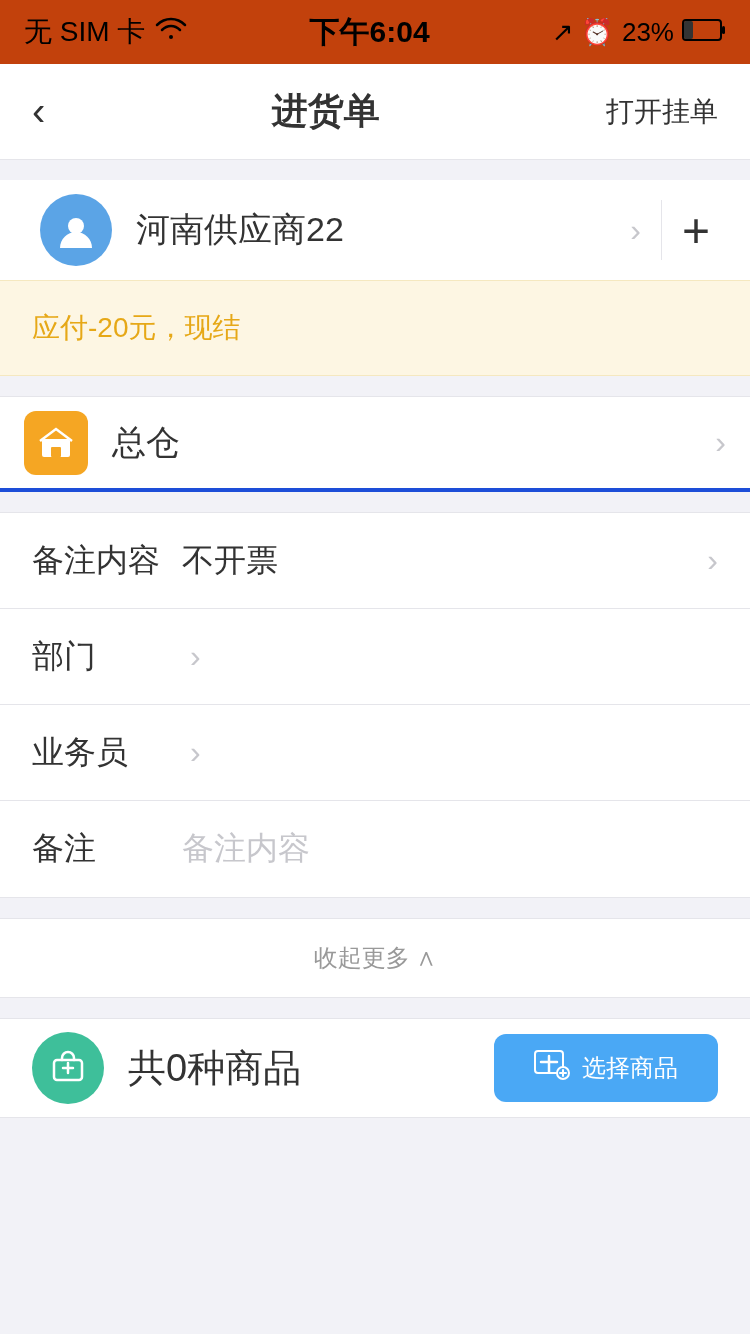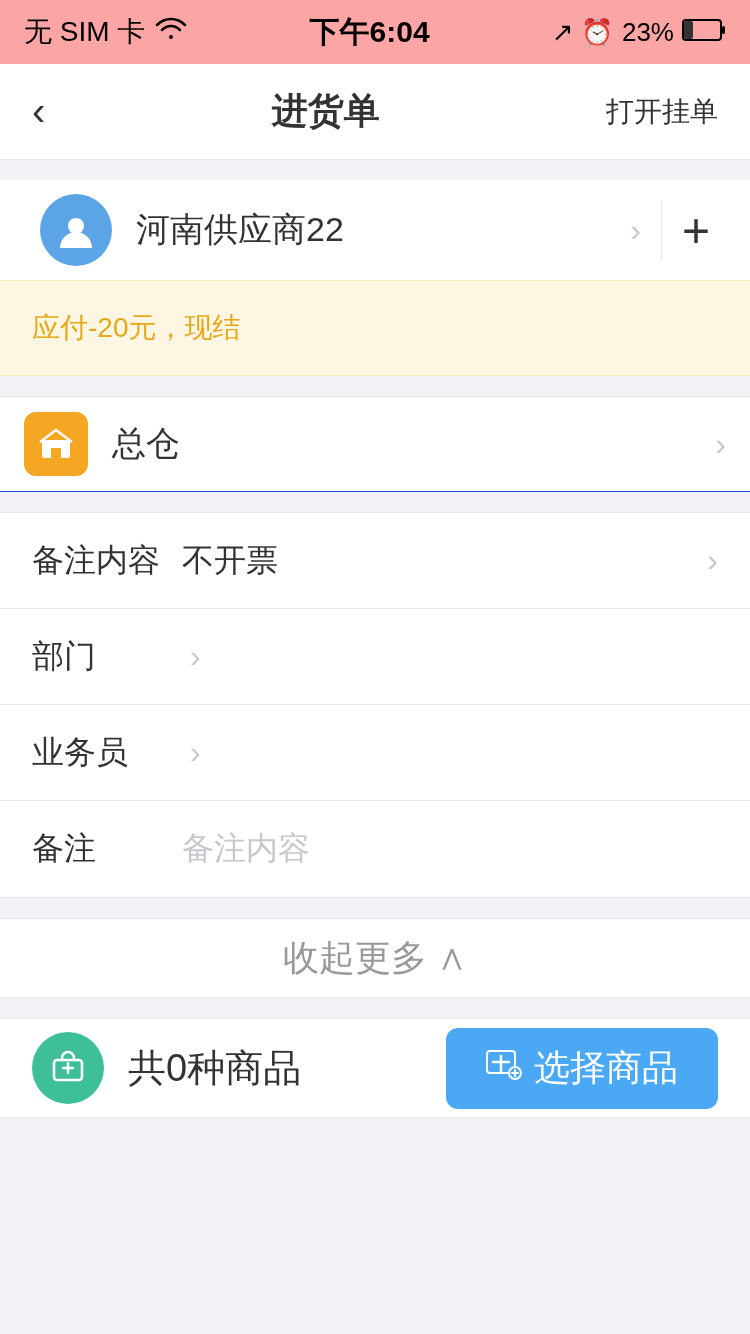--- a/index.html
+++ b/index.html
@@ -10,21 +10,21 @@
       background: #f2f2f7;
       font-family: -apple-system, 'PingFang SC', 'Helvetica Neue', sans-serif;
       font-size: 32px;
       color: #333;
     }
 
     
     .status-bar {
       width: 750px;
       height: 64px;
-      background: #fca5a5;
+      background: #c2410c;
       display: flex;
       align-items: center;
       justify-content: space-between;
       padding: 12px 24px;
       font-size: 28px;
       color: #000;
     }
     .status-left { display: flex; align-items: center; gap: 10px; }
     .status-center { font-weight: 600; font-size: 30px; }
     .status-right { display: flex; align-items: center; gap: 8px; font-size: 26px; }
@@ -112,21 +112,21 @@
     }
 
     
     .warehouse-row {
       background: #ffffff;
       display: flex;
       align-items: center;
       padding: 0 24px;
       height: 96px;
       border-top: 1px solid #e5e5ea;
-      border-bottom: 1px solid #1d4ed8;
+      border-bottom: 4px solid #1d4ed8;
       margin-top: 20px;
     }
     .warehouse-icon {
       width: 64px;
       height: 64px;
       border-radius: 12px;
       background: #f5a623;
       display: flex;
       align-items: center;
       justify-content: center;
@@ -177,21 +177,21 @@
       display: flex;
       align-items: center;
       justify-content: center;
       height: 80px;
       border-top: 1px solid #e5e5ea;
       border-bottom: 1px solid #e5e5ea;
       margin-top: 20px;
       background: #ffffff;
     }
     .collapse-text {
-      font-size: 36px;
+      font-size: 24px;
       color: #999;
     }
 
     
     .bottom-bar {
       background: #ffffff;
       margin-top: 20px;
       display: flex;
       align-items: center;
       padding: 0 32px;
@@ -211,21 +211,21 @@
       flex-shrink: 0;
     }
     .product-count {
       flex: 1;
       font-size: 38px;
       color: #333;
     }
     .select-btn {
       background: #4aa8f5;
       color: #ffffff;
-      font-size: 36px;
+      font-size: 24px;
       border-radius: 12px;
       padding: 16px 40px;
       display: flex;
       align-items: center;
       gap: 12px;
       cursor: pointer;
     }
 
     .main-content {
       background: #f2f2f7;

